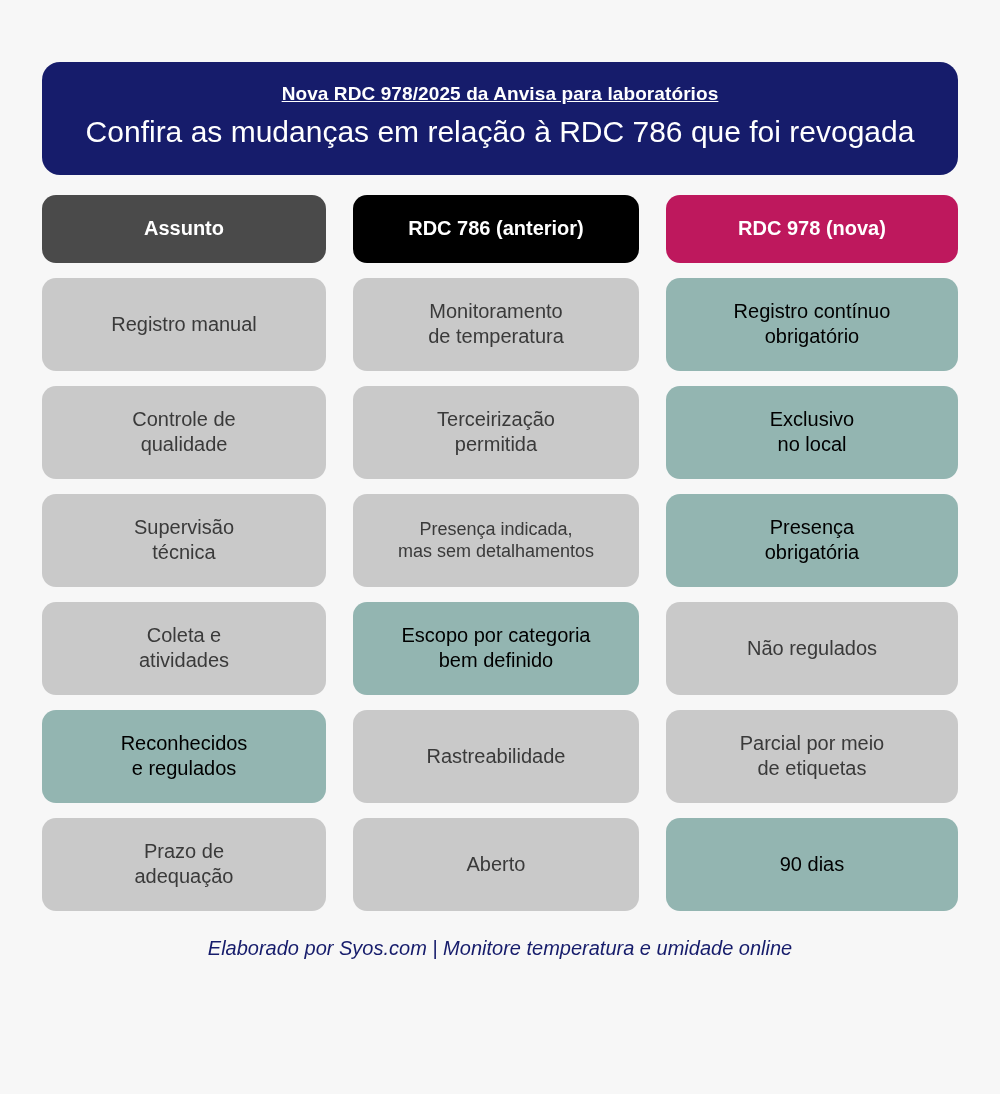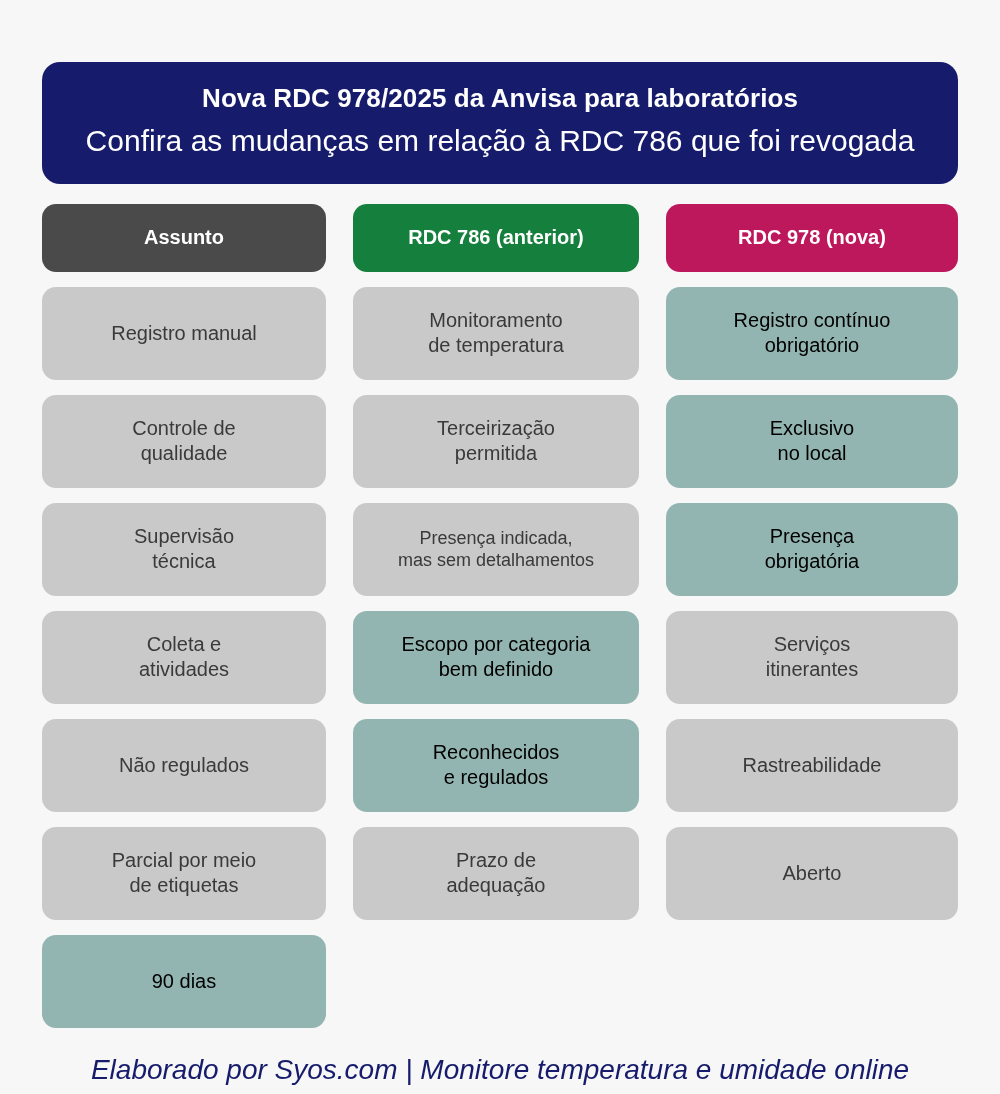--- a/index.html
+++ b/index.html
@@ -23,24 +23,25 @@
   }
   
   .banner {
     background: #161c6b;
     border-radius: 18px;
     padding: 20px 30px 24px 30px;
     text-align: center;
     color: #ffffff;
   }
   .banner-title {
-    font-size: 26px;
+    font-size: 19px;
     font-weight: bold;
     line-height: 1.25;
     letter-spacing: 0.1px;
+    text-decoration: underline;
   }
   .banner-subtitle {
     font-size: 30px;
     font-weight: normal;
     line-height: 1.3;
     margin-top: 6px;
   }
   
   .grid {
     margin-top: 20px;
@@ -60,21 +61,21 @@
     line-height: 1.25;
   }
   
   .head {
     height: 68px;
     font-size: 20px;
     font-weight: bold;
     color: #ffffff;
   }
   .head.subject   { background: #4a4a4a; }
-  .head.old       { background: #15803d; justify-content: center; }
+  .head.old       { background: #000000; justify-content: center; }
   .head.new       { background: #be185d; }
   
   .body-cell {
     height: 93px;
     font-size: 20px;
   }
   .col-subject, .col-old {
     background: #c9c9c9;
     color: #3a3a3a;
   }
@@ -88,21 +89,21 @@
   }
   .small {
     font-size: 18px;
   }
   
   .footer {
     margin-top: 26px;
     text-align: center;
     color: #161c6b;
     font-style: italic;
-    font-size: 28px;
+    font-size: 20px;
     font-weight: 500;
   }
 </style>
 </head>
 <body>
 
 <div class="infographic">
 
   <div class="banner">
     <div class="banner-title">Nova RDC 978/2025 da Anvisa para laboratórios</div>
@@ -161,24 +162,20 @@
 
     <div class="cell body-cell col-subject">
       <span class="cell-text">Coleta e
 atividades</span>
     </div>
     <div class="cell body-cell col-new">
       <span class="cell-text">Escopo por categoria
 bem definido</span>
     </div>
 
-    <div class="cell body-cell col-subject">
-      <span class="cell-text">Serviços
-itinerantes</span>
-    </div>
     <div class="cell body-cell col-old">
       <span class="cell-text">Não regulados</span>
     </div>
     <div class="cell body-cell col-new">
       <span class="cell-text">Reconhecidos
 e regulados</span>
     </div>
 
     <div class="cell body-cell col-subject">
       <span class="cell-text">Rastreabilidade</span>

